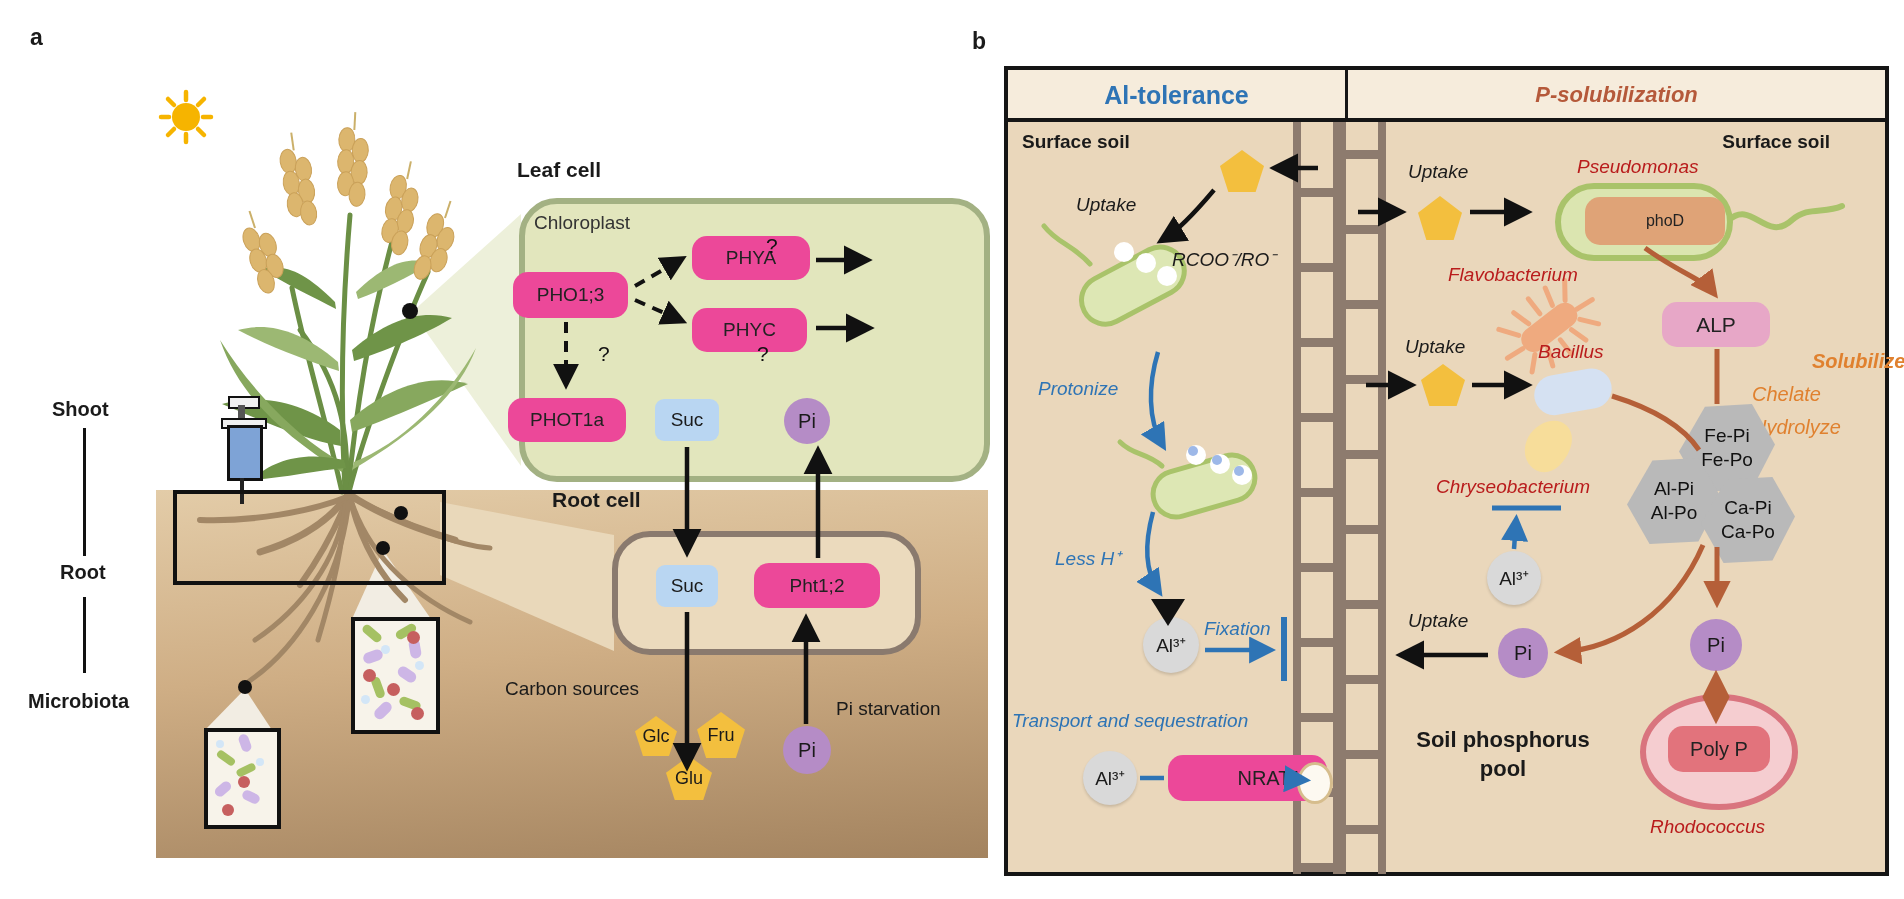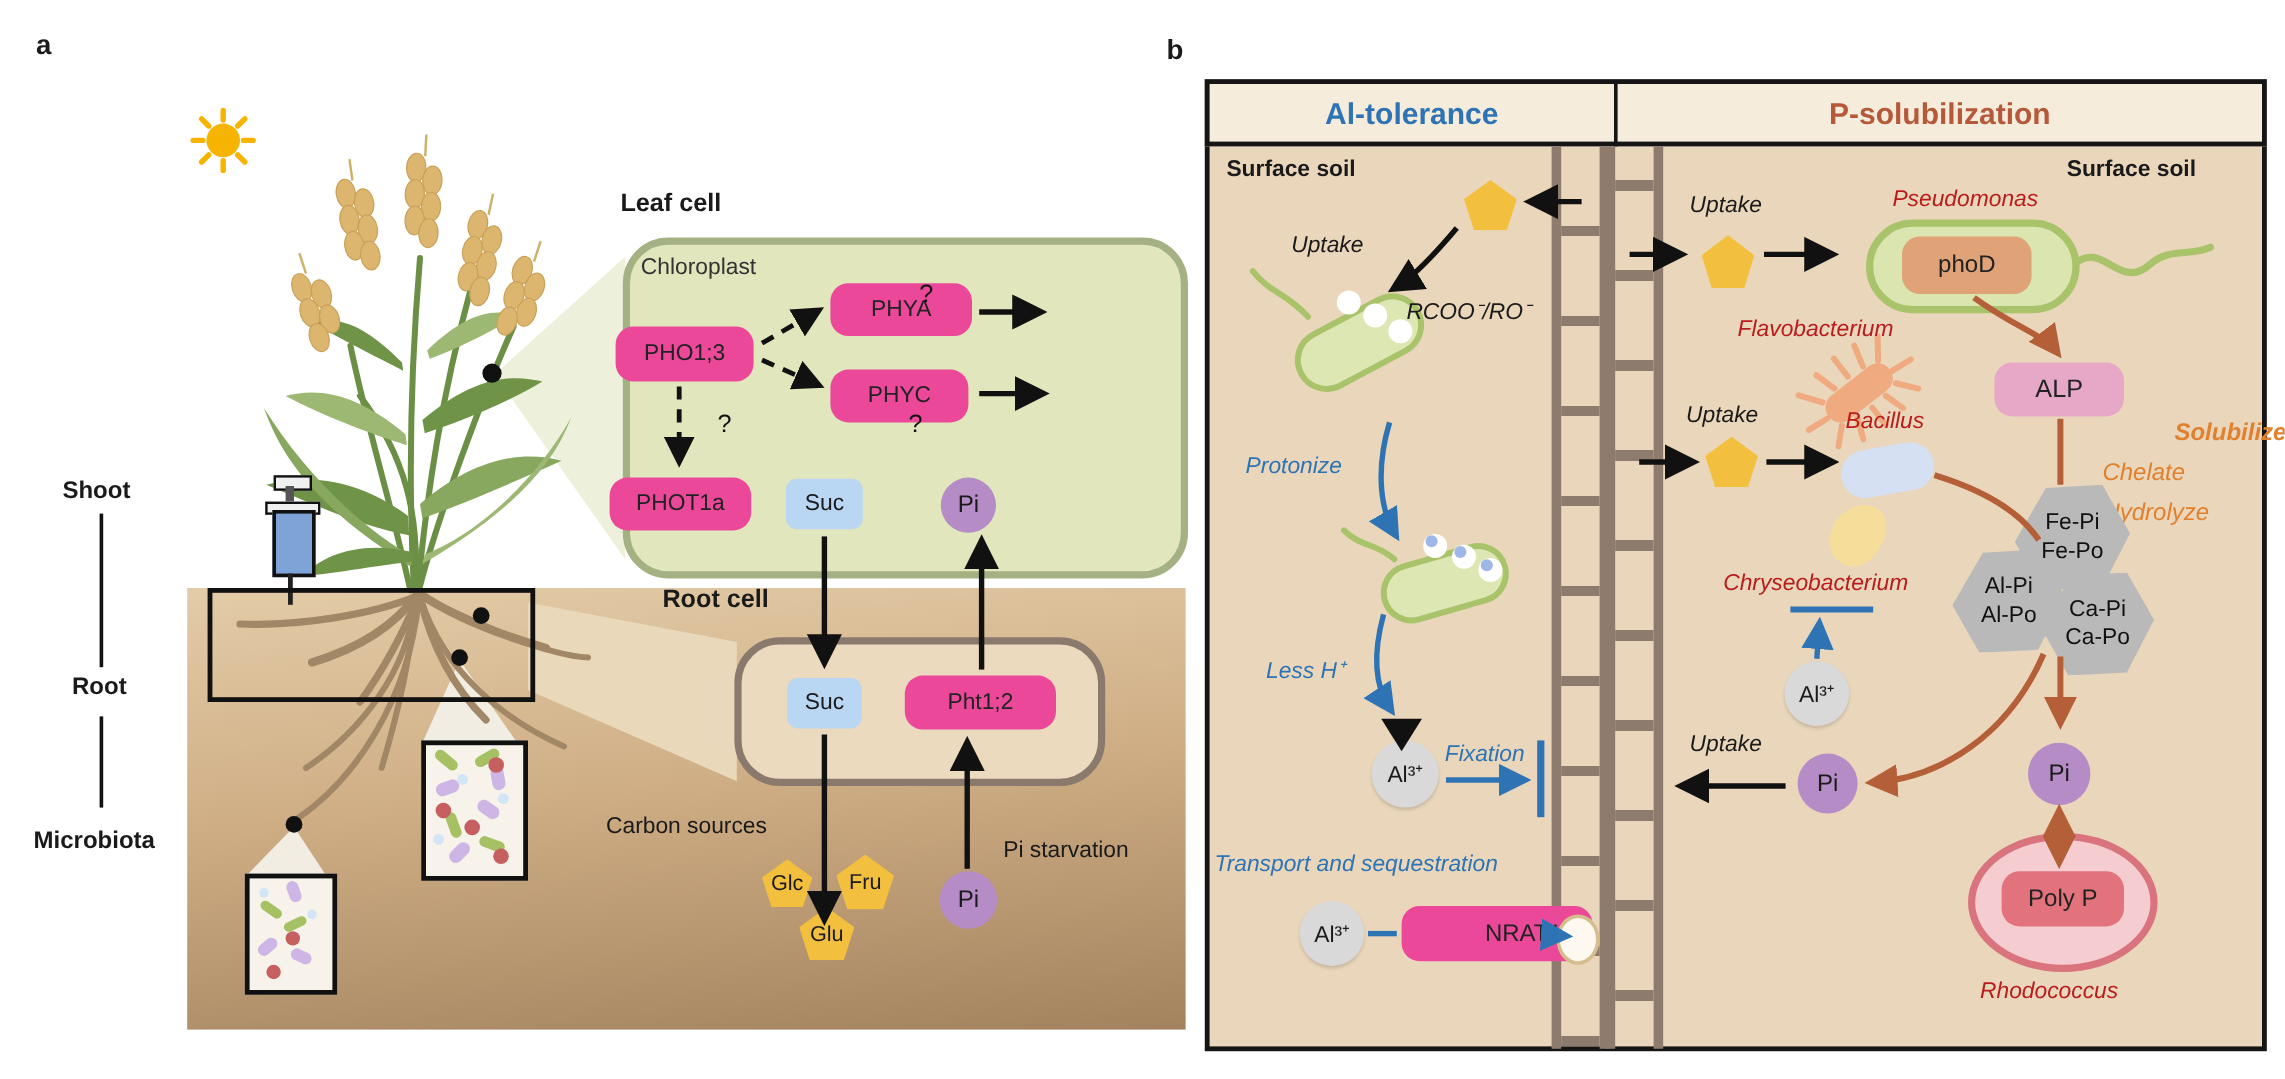--- a/index.html
+++ b/index.html
@@ -273,40 +273,40 @@
   <div class="abs ctr pill opill" style="left:754px;top:563px;width:126px;height:45px;">Pht1;2</div>
 
   <div class="abs lbl" style="left:505px;top:678px;">Carbon sources</div>
   <div class="abs lbl" style="left:836px;top:698px;">Pi starvation</div>
   <div class="abs ctr pent" style="left:635px;top:716px;width:42px;height:40px;">Glc</div>
   <div class="abs ctr pent" style="left:697px;top:712px;width:48px;height:46px;">Fru</div>
   <div class="abs ctr pent" style="left:666px;top:756px;width:46px;height:44px;">Glu</div>
   <div class="abs ctr pic" style="left:783px;top:726px;width:48px;height:48px;">Pi</div>
 
   <div class="abs ctr bold" style="left:1008px;top:70px;width:337px;height:50px;font-size:25px;color:#2e74b5;">Al-tolerance</div>
-  <div class="abs ctr bold" style="left:1348px;top:70px;width:537px;height:50px;font-size:25px;color:#b5593a;">P-solubilization</div>
+  <div class="abs ctr bold" style="left:1348px;top:70px;width:537px;height:50px;font-size:22px;color:#b5593a;font-style:italic;">P-solubilization</div>
 
   <div class="abs lbl bold" style="left:1022px;top:131px;">Surface soil</div>
   <div class="abs ctr pent" style="left:1220px;top:150px;width:44px;height:42px;"></div>
   <div class="abs lbl ital" style="left:1076px;top:194px;">Uptake</div>
   <div class="abs lbl ital" style="left:1172px;top:246px;">RCOO⁻/RO⁻</div>
   <div class="abs lbl ital blue" style="left:1038px;top:378px;">Protonize</div>
   <div class="abs lbl ital blue" style="left:1055px;top:545px;">Less H⁺</div>
   <div class="abs ctr alc" style="left:1143px;top:617px;width:56px;height:56px;">Al³⁺</div>
   <div class="abs lbl ital blue" style="left:1204px;top:618px;">Fixation</div>
   <div class="abs lbl ital blue" style="left:1012px;top:710px;">Transport and sequestration</div>
   <div class="abs ctr alc" style="left:1083px;top:751px;width:54px;height:54px;">Al³⁺</div>
   <div class="abs ctr pill opill" style="left:1168px;top:755px;width:115px;height:46px;font-size:20px;padding-left:44px;">NRAT1</div>
   <div class="abs" style="left:1297px;top:762px;width:36px;height:42px;background:#fdf9f1;border:3px solid #d6bd8d;border-radius:50%;box-sizing:border-box;"></div>
 
   <div class="abs lbl bold" style="left:1690px;top:131px;width:140px;text-align:right;">Surface soil</div>
   <div class="abs lbl ital" style="left:1408px;top:161px;">Uptake</div>
   <div class="abs ctr pent" style="left:1418px;top:196px;width:44px;height:44px;"></div>
   <div class="abs lbl ital purple" style="left:1577px;top:156px;">Pseudomonas</div>
-  <div class="abs ctr pill" style="left:1585px;top:197px;width:108px;height:48px;background:#dfa377;font-size:20px;">phoD</div>
+  <div class="abs ctr pill" style="left:1585px;top:197px;width:120px;height:48px;background:#dfa377;font-size:16px;padding-left:20px;">phoD</div>
   <div class="abs lbl ital purple" style="left:1448px;top:264px;">Flavobacterium</div>
   <div class="abs lbl ital" style="left:1405px;top:336px;">Uptake</div>
   <div class="abs ctr pent" style="left:1421px;top:364px;width:44px;height:42px;"></div>
   <div class="abs lbl ital purple" style="left:1538px;top:341px;">Bacillus</div>
   <div class="abs ctr pill" style="left:1662px;top:302px;width:108px;height:45px;background:#e7a7c7;font-size:21px;">ALP</div>
   <div class="abs lbl ital rusttx" style="left:1812px;top:350px;font-size:20px;font-weight:bold;">Solubilize</div>
   <div class="abs lbl ital rusttx" style="left:1752px;top:383px;font-size:20px;">Chelate</div>
   <div class="abs lbl ital rusttx" style="left:1752px;top:416px;font-size:20px;">Hydrolyze</div>
 
   <div class="abs hexa" style="left:1679px;top:404px;width:96px;height:88px;">
@@ -322,20 +322,21 @@
     <span>Ca-Po</span>
   </div>
 
   <div class="abs lbl ital purple" style="left:1436px;top:476px;">Chryseobacterium</div>
   <div class="abs ctr alc" style="left:1487px;top:551px;width:54px;height:54px;">Al³⁺</div>
 
   <div class="abs lbl ital" style="left:1408px;top:610px;">Uptake</div>
   <div class="abs ctr pic" style="left:1498px;top:628px;width:50px;height:50px;">Pi</div>
   <div class="abs ctr pic" style="left:1690px;top:619px;width:52px;height:52px;">Pi</div>
 
+  <div class="abs ctr bold" style="left:1398px;top:726px;width:210px;font-size:22px;text-align:center;line-height:1.3;">Soil phosphorus pool</div>
 
   <div class="abs" style="left:1640px;top:694px;width:158px;height:116px;background:#f5cdd0;border:6px solid #d9747e;border-radius:50%;box-sizing:border-box;"></div>
   <div class="abs ctr pill" style="left:1668px;top:726px;width:102px;height:46px;background:#e2737c;font-size:20px;">Poly P</div>
   <div class="abs lbl ital purple" style="left:1650px;top:816px;">Rhodococcus</div>
 
   <svg width="1904" height="899" viewBox="0 0 1904 899">
     <defs>
       <marker id="mb" viewBox="0 0 10 10" refX="7" refY="5" markerWidth="6.5" markerHeight="6.5" orient="auto-start-reverse">
         <path d="M0,0 L10,5 L0,10 Z" fill="#111"></path>
       </marker>

